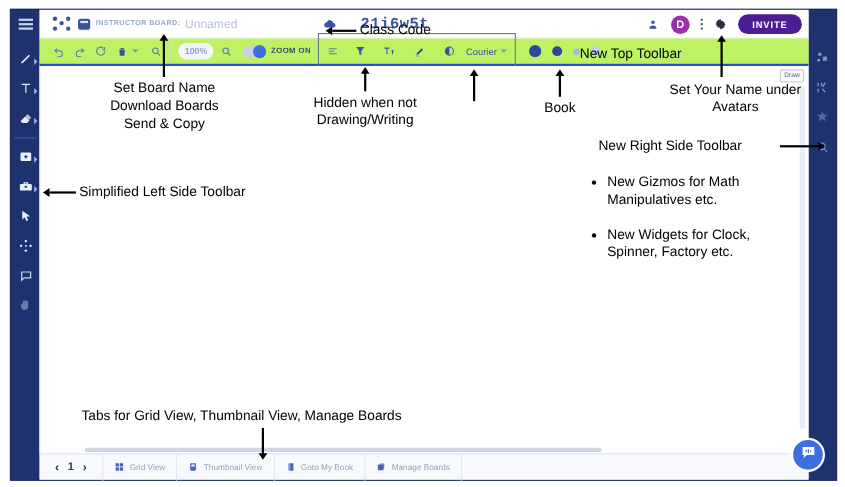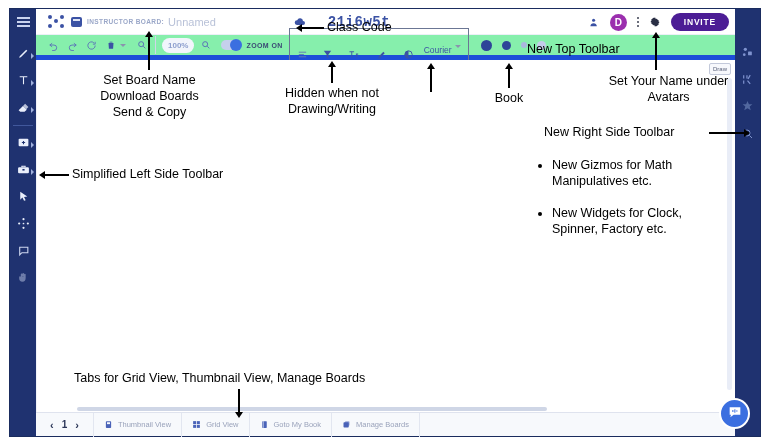--- a/index.html
+++ b/index.html
@@ -132,22 +132,22 @@
   .invite-btn {
     background: #4c1d95; color: #ffffff;
     font-size: 8.5px; font-weight: bold; letter-spacing: .8px;
     border-radius: 10px; padding: 4px 13px;
     border: none;
   }
 
   
   .toolbar2 {
     height: 25px; flex: 0 0 25px;
-    background: #86efac;
-    border-bottom: 5px solid #1d4ed8;
+    background: #bef264;
+    border-bottom: 2px solid #1d4ed8;
     display: flex; align-items: center;
     padding-left: 8px;
     position: relative;
   }
   .tb-btn {
     width: 19px; height: 19px;
     display: flex; align-items: center; justify-content: center;
     color: #3b52a4;
   }
   .tb-sep { width: 1px; height: 18px; background: #cfd6e8; margin: 0 4px; }
@@ -163,21 +163,21 @@
   .toggle i {
     position: absolute; right: -1px; top: -1px;
     width: 12px; height: 12px; border-radius: 50%;
     background: #3b6fe0;
   }
   .zoom-label {
     font-size: 7px; font-weight: bold; letter-spacing: .4px;
     color: #3b4a74; margin-left: 5px;
   }
   .format-group {
-    display: flex; align-items: flex-start;
+    display: flex; align-items: center;
     border: 1px solid #6b7694;
     height: 21px; margin-left: 6px;
     padding: 16px 3px;
   }
   .font-name {
     font-size: 8.5px; color: #3b52a4; margin: 0 3px 0 6px;
   }
   .caret-dn {
     width:0;height:0;border-left:3px solid transparent;border-right:3px solid transparent;
     border-top:3px solid #8a93ad; margin-right:4px;
@@ -530,36 +530,36 @@
 
       <div class="bottombar">
         <div class="pager">
           <span class="arrow">‹</span>
           <span class="num">1</span>
           <span class="arrow">›</span>
         </div>
         <div class="btab">
           <span class="bicon">
             <svg width="9" height="9" viewBox="0 0 24 24" fill="#4a63b8">
-                <rect x="5" y="3" width="14" height="18" rx="2"></rect>
-                <rect x="8" y="6" width="8" height="5" fill="#f7f9fc"></rect>
-              </svg>
-          </span>
-          <span>Thumbnail View</span>
-        </div>
-        <div class="btab">
-          <span class="bicon">
-            <svg width="9" height="9" viewBox="0 0 24 24" fill="#4a63b8">
                 <rect x="3" y="3" width="8" height="8"></rect>
                 <rect x="13" y="3" width="8" height="8"></rect>
                 <rect x="3" y="13" width="8" height="8"></rect>
                 <rect x="13" y="13" width="8" height="8"></rect>
               </svg>
           </span>
           <span>Grid View</span>
+        </div>
+        <div class="btab">
+          <span class="bicon">
+            <svg width="9" height="9" viewBox="0 0 24 24" fill="#4a63b8">
+                <rect x="5" y="3" width="14" height="18" rx="2"></rect>
+                <rect x="8" y="6" width="8" height="5" fill="#f7f9fc"></rect>
+              </svg>
+          </span>
+          <span>Thumbnail View</span>
         </div>
         <div class="btab">
           <span class="bicon">
             <svg width="9" height="9" viewBox="0 0 24 24" fill="#4a63b8">
                 <rect x="6" y="3" width="12" height="18" rx="1.5"></rect>
                 <path d="M9 3v18" stroke="#f7f9fc" stroke-width="1.4"></path>
               </svg>
           </span>
           <span>Goto My Book</span>
         </div>

